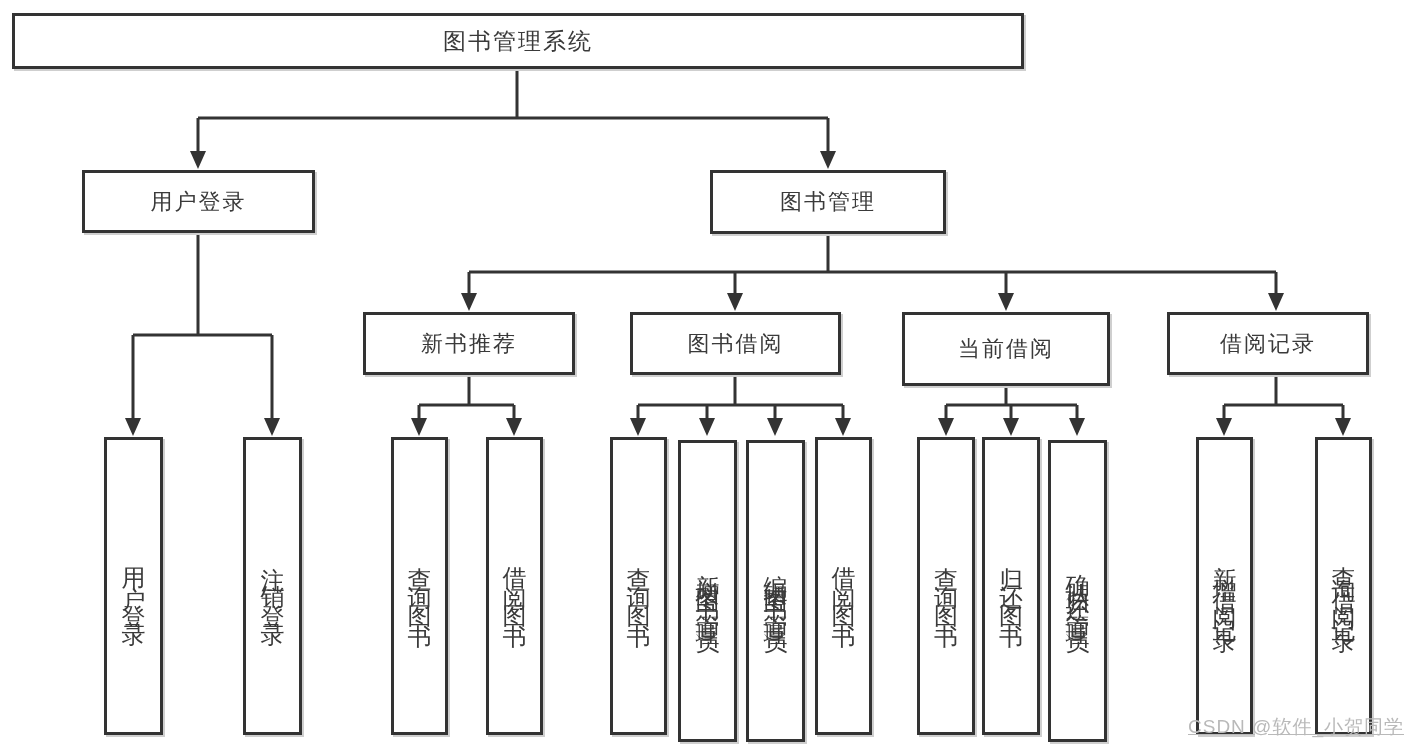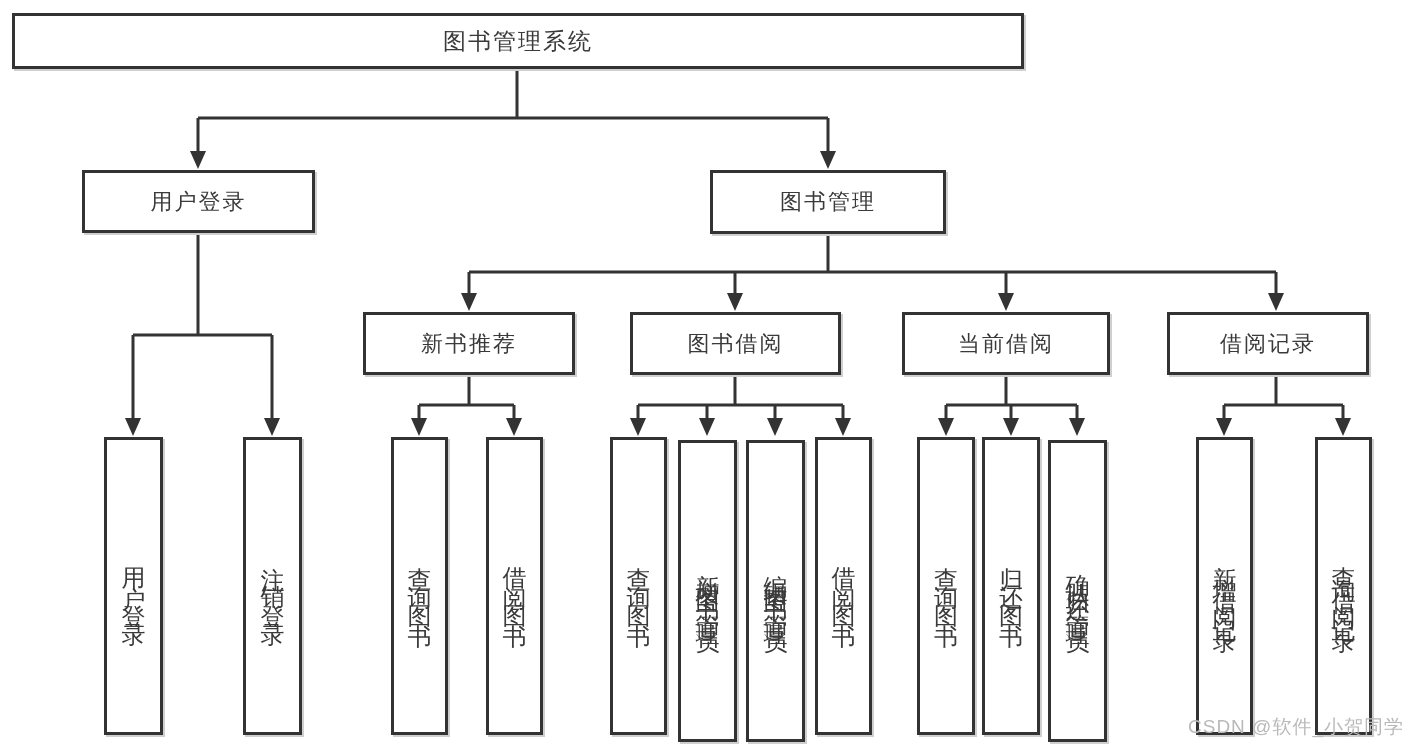--- a/index.html
+++ b/index.html
@@ -20,21 +20,21 @@
   .node.root { font-size:23px; }
   .vnode .vtext {
     writing-mode:vertical-rl; text-orientation:mixed;
     font-size:24px; line-height:1; white-space:nowrap;
   }
   .v4 { letter-spacing:19px; }
   .v6 { letter-spacing:13px; }
   .v9 { letter-spacing:8px; }
   .watermark {
     position:absolute; z-index:2; left:1188px; top:714px;
-    font-size:19px; color:#b9b9b9; letter-spacing:1px; white-space:nowrap;
+    font-size:19px; color:#b9b9b9; letter-spacing:1px; white-space:nowrap;text-decoration:underline;
   }
 </style>
 </head>
 <body>
 
 <div class="stage">
 
   <svg class="wires" width="1405" height="747" viewBox="0 0 1405 747">
     <path d="M517 68 L517 118 M198 118 L828 118 M198 118 L198 158 M828 118 L828 158
              M198 233 L198 335 M133 335 L272 335 M133 335 L133 425 M272 335 L272 425
@@ -65,21 +65,21 @@
   <div class="node" style="left:710px;top:170px;width:236px;height:64px">
     <span>图书管理</span>
   </div>
 
   <div class="node" style="left:363px;top:312px;width:212px;height:63px">
     <span>新书推荐</span>
   </div>
   <div class="node" style="left:630px;top:312px;width:211px;height:63px">
     <span>图书借阅</span>
   </div>
-  <div class="node" style="left:902px;top:312px;width:208px;height:63px">
+  <div class="node" style="left:902px;top:312px;width:208px;height:74px">
     <span>当前借阅</span>
   </div>
   <div class="node" style="left:1167px;top:312px;width:202px;height:63px">
     <span>借阅记录</span>
   </div>
 
   <div class="vnode" style="left:104px;top:437px;width:59px;height:298px">
     <span class="vtext v4">用户登录</span>
   </div>
   <div class="vnode" style="left:243px;top:437px;width:59px;height:298px">

